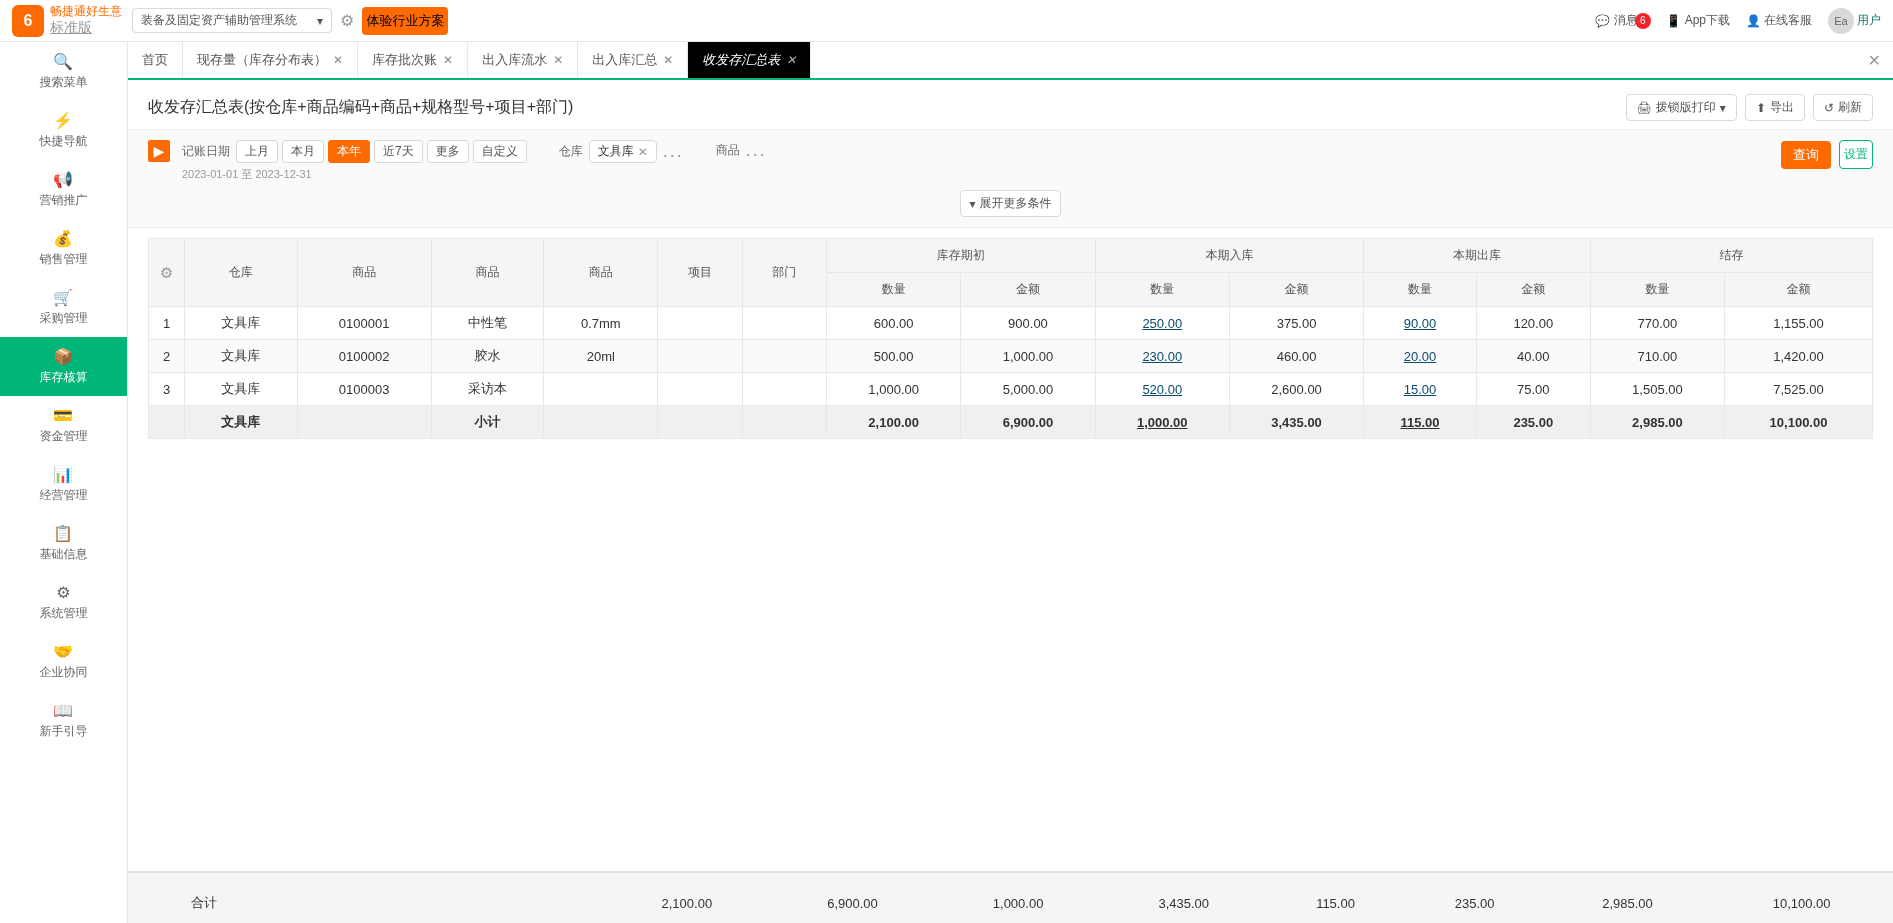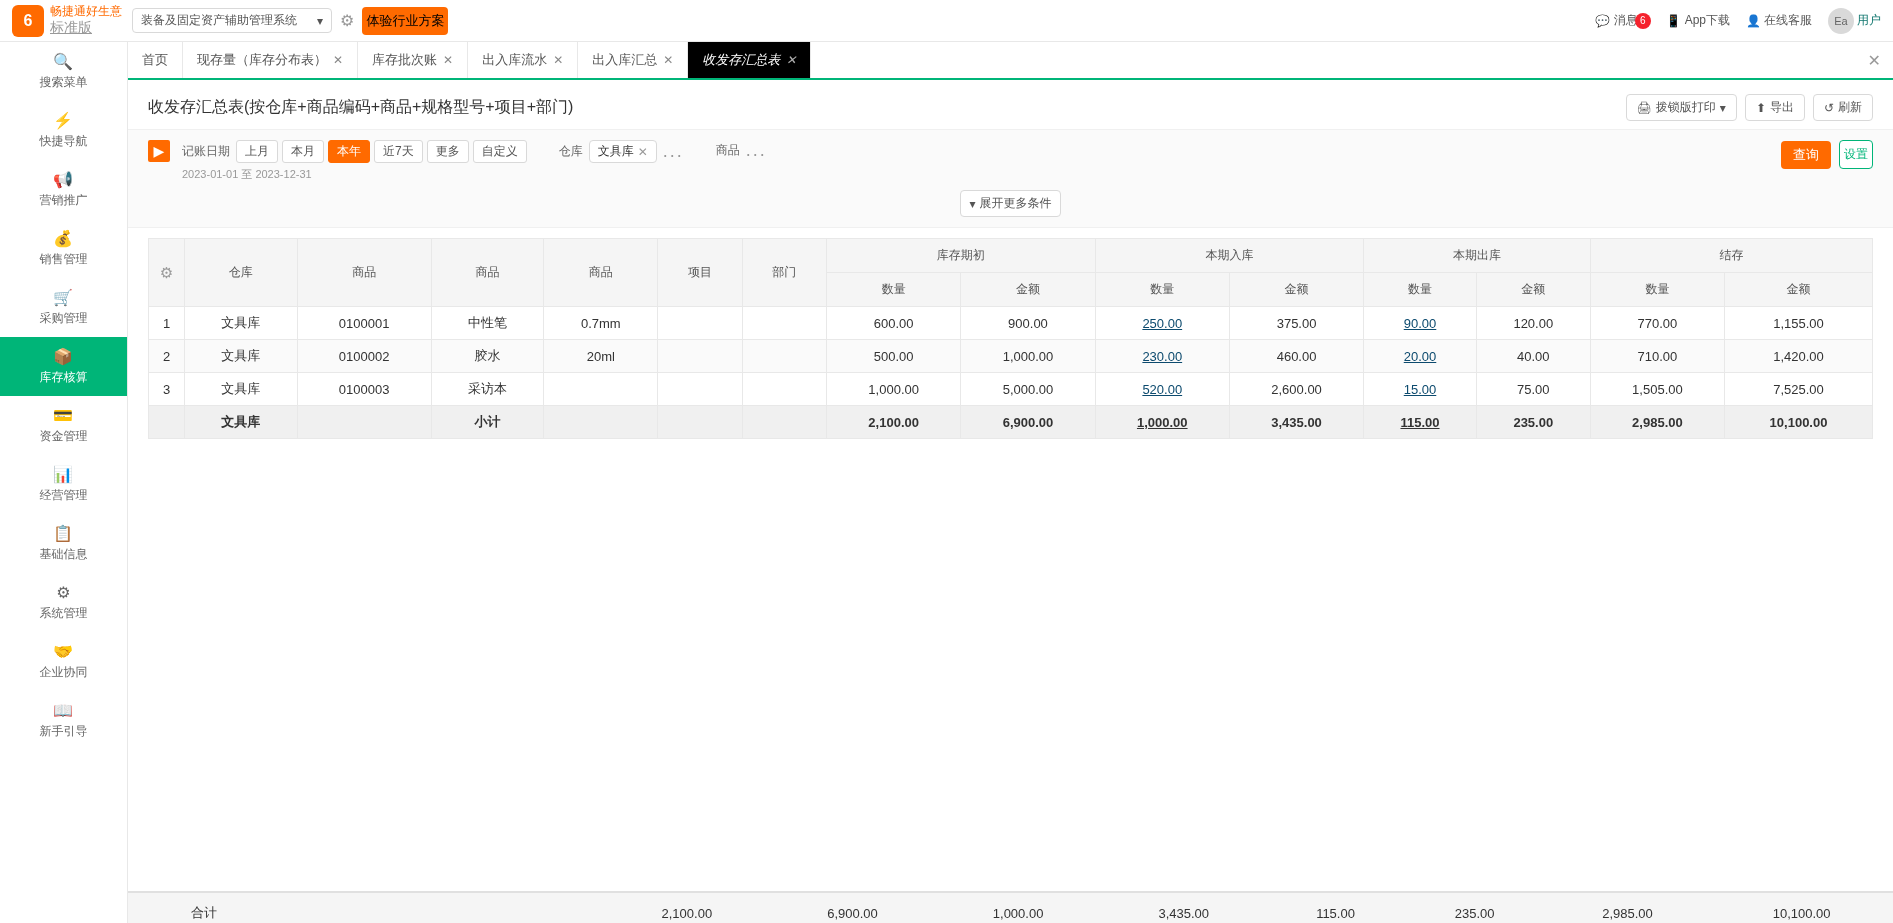--- a/index.html
+++ b/index.html
@@ -60,21 +60,21 @@
     thead tr { background: #f5f5f5; }
     th { padding: 8px 10px; text-align: center; font-weight: 500; color: #555; border: 1px solid #e8e8e8; white-space: nowrap; font-size: 12px; }
     td { padding: 7px 10px; text-align: center; border: 1px solid #e8e8e8; color: #333; }
     tr:nth-child(even) td { background: #fafafa; }
     tr.subtotal td { font-weight: bold; background: #f0f0f0; }
     .underline { text-decoration: underline; cursor: pointer; color: #0c4a6e; }
     .settings-icon-cell { width: 36px; }
     .gear-icon { cursor: pointer; color: #999; font-size: 15px; }
 
     
-    .table-footer { position: fixed; bottom: 0; left: 128px; right: 0; background: #f5f5f5; border-top: 2px solid #e0e0e0; height: 32px; display: flex; align-items: center; }
+    .table-footer { position: fixed; bottom: 0; left: 128px; right: 0; background: #f5f5f5; border-top: 2px solid #e0e0e0; height: 52px; display: flex; align-items: center; }
     .footer-table { width: 100%; }
     .footer-table td { padding: 6px 10px; text-align: center; font-size: 13px; font-weight: 500; color: #333; border: none; }
 
     
     .user-text { font-size: 12px; color: #0f766e; }
   </style>
 </head>
 <body>
 
 <div class="app-wrapper">

